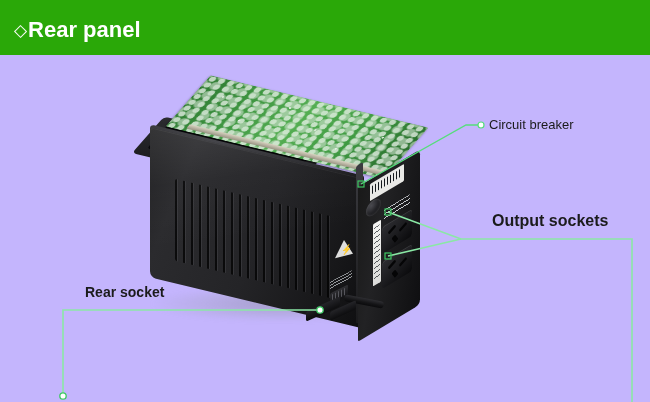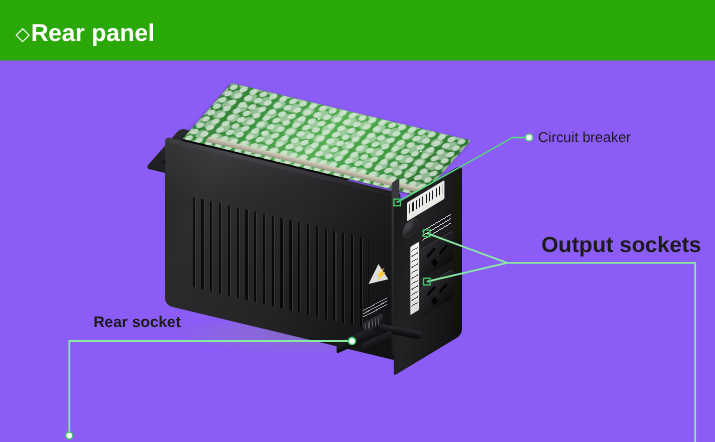--- a/index.html
+++ b/index.html
@@ -7,21 +7,21 @@
     padding: 0;
     background: #ffffff;
   }
   body {
     font-family: "Liberation Sans", sans-serif;
   }
   #page {
     position: relative;
     width: 650px;
     height: 402px;
-    background: #8b5cf6;
+    background: #c4b5fd;
     overflow: hidden;
   }
 
   
   #header-bar {
     position: absolute;
     left: 0; top: 0;
     width: 650px;
     height: 55px;
     background: #2aa808;
@@ -53,21 +53,21 @@
   }
   #label-circuit-breaker {
     left: 489px;
     top: 117px;
     font-size: 13px;
     font-weight: normal;
   }
   #label-output-sockets {
     left: 492px;
     top: 212px;
-    font-size: 20px;
+    font-size: 16px;
     font-weight: bold;
   }
   #label-input-socket {
     left: 85px;
     top: 284px;
     font-size: 14px;
     font-weight: bold;
   }
 
   

